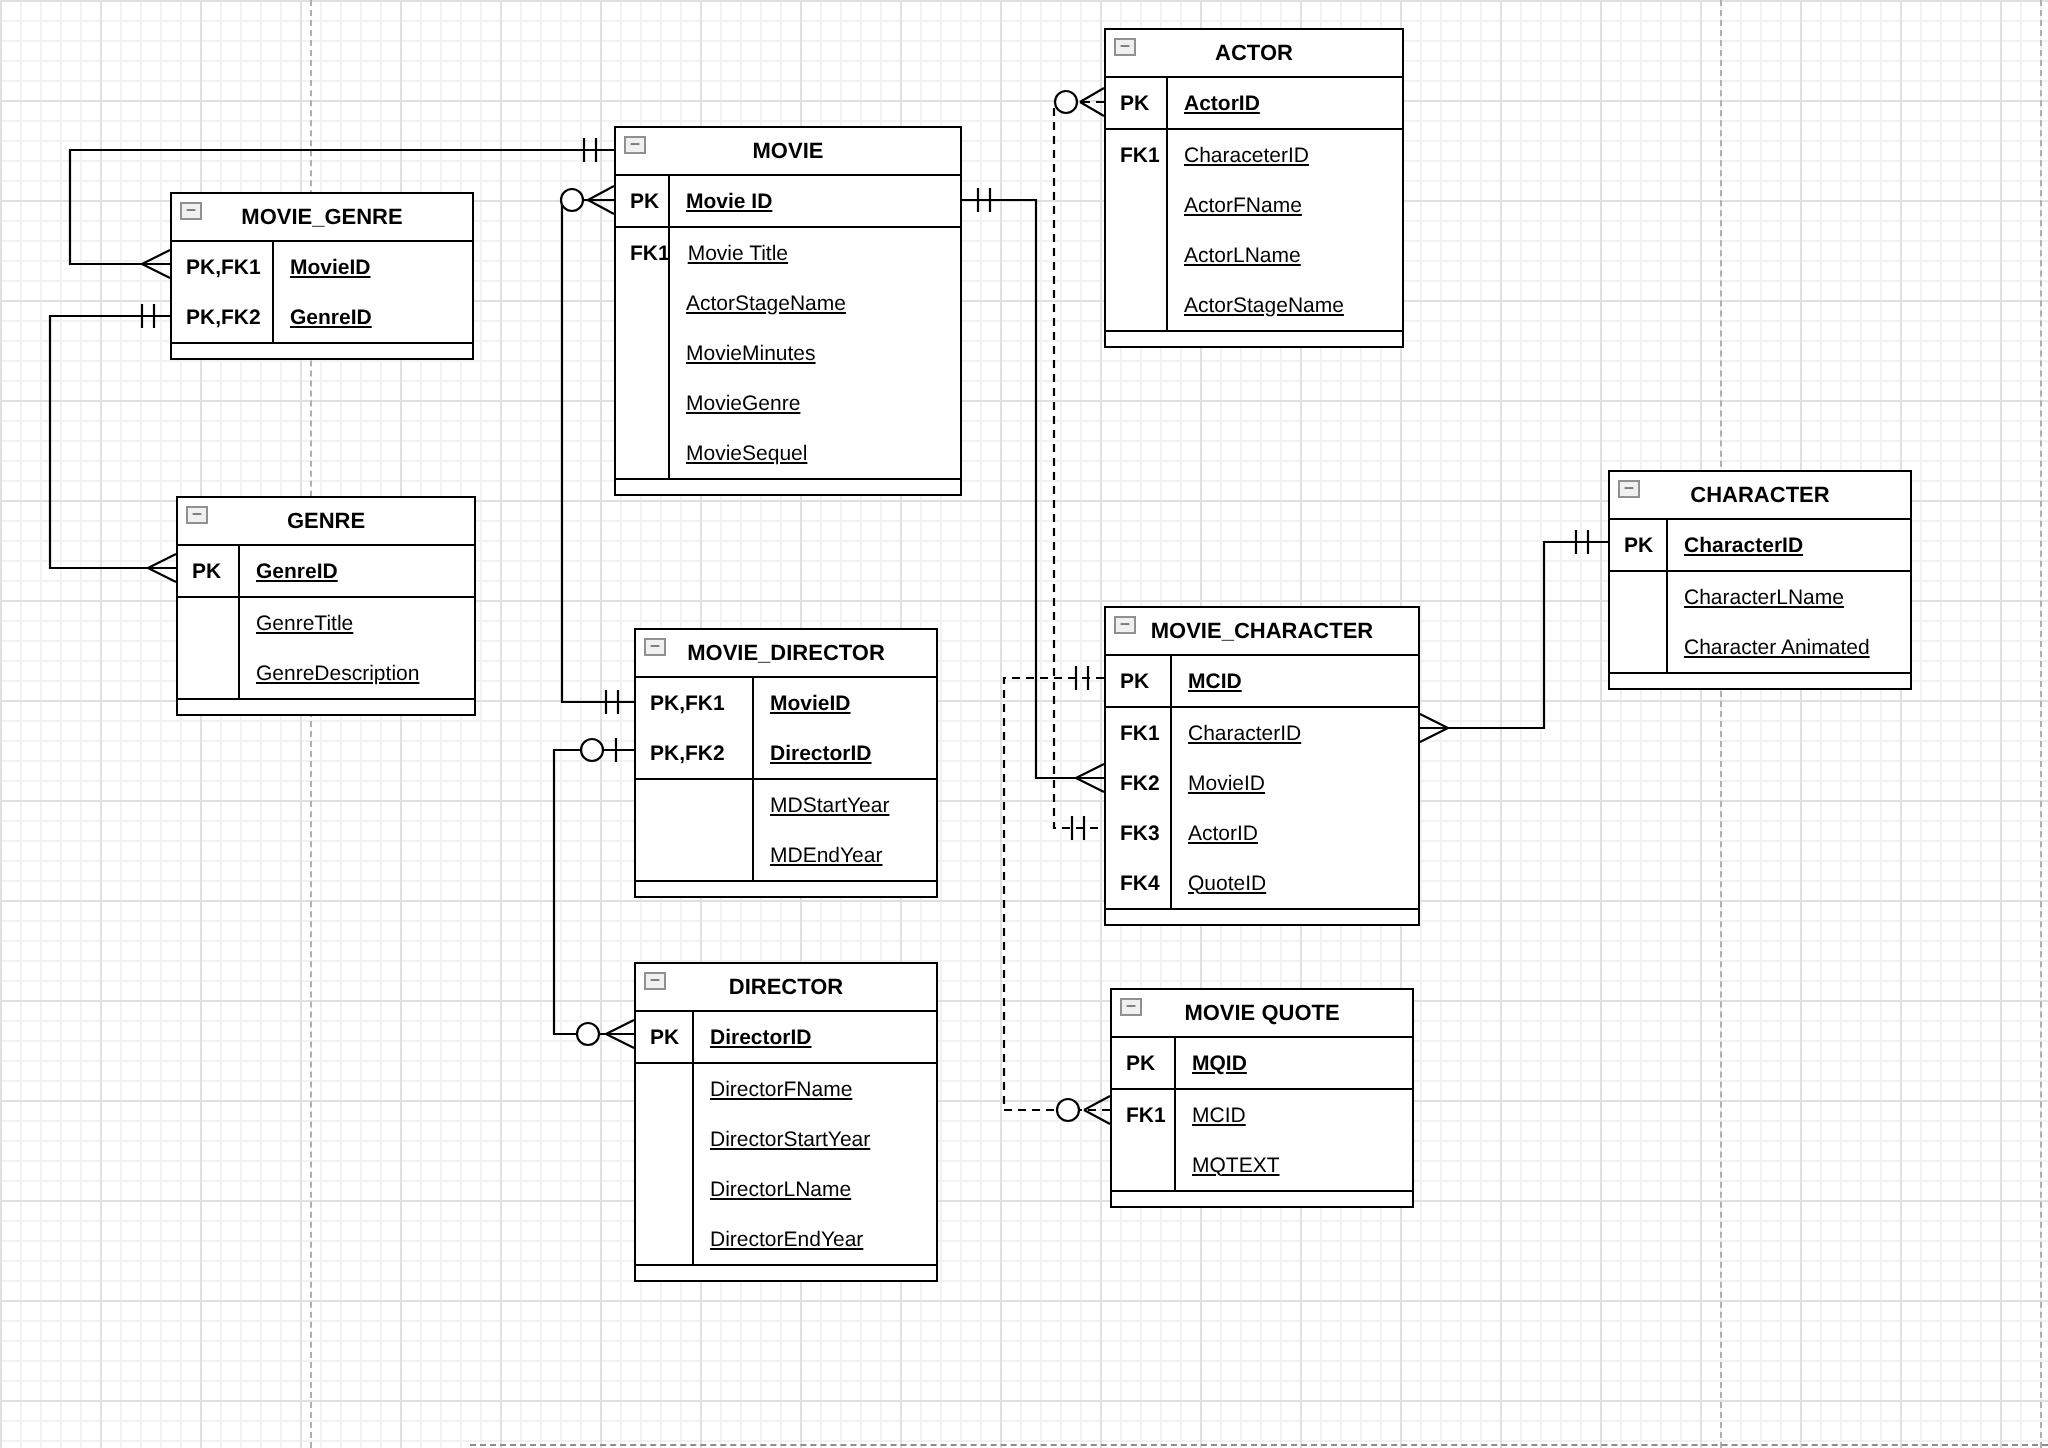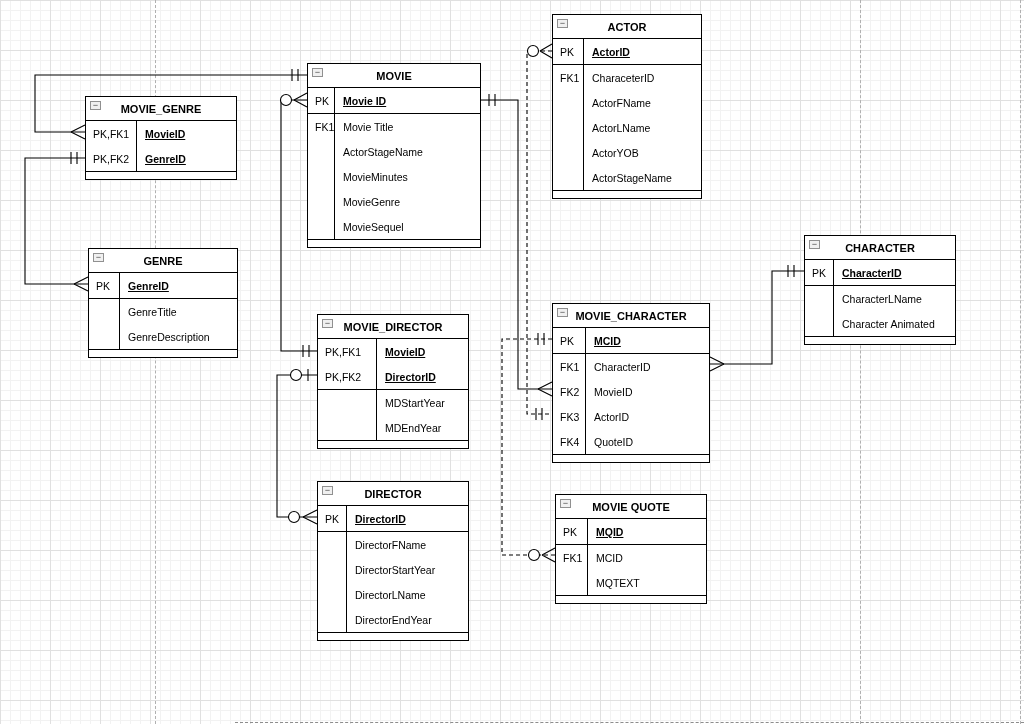--- a/index.html
+++ b/index.html
@@ -25,22 +25,22 @@
   .etable { position:absolute; background:#fff; border:1px solid #000; box-shadow:0 0 0 0 transparent; }
   .thead { position:relative; height:24px; border-bottom:1px solid #000;
            display:flex; align-items:center; justify-content:center;
            font-weight:bold; font-size:11px; }
   .collapse { position:absolute; left:4px; top:4px; width:11px; height:9px;
               border:1px solid #909090; background:#f0f0f0; color:#444;
               font-size:9px; line-height:7px; text-align:center; font-weight:normal; }
   .tbody { position:relative; }
   .keydiv { position:absolute; top:0; bottom:0; left:var(--kw); width:1px; background:#000; }
   .row { display:flex; height:25px; align-items:center; font-size:10.5px; }
-  .row .key { flex:0 0 var(--kw); padding-left:7px; font-weight:normal; }
-  .row .field { padding-left:9px; white-space:nowrap; }
+  .row .key { flex:0 0 var(--kw); padding-left:7px; font-weight:bold; }
+  .row .field { padding-left:9px; white-space:nowrap;text-decoration:underline; }
   .row.pk .field { font-weight:bold; text-decoration:underline; }
   .gsep { height:0; border-top:1px solid #000; }
   .tfoot { height:8px; border-top:1px solid #000; }
 </style>
 </head>
 <body>
 
 <div class="canvas">
 
   <div class="pagev" style="left:155px"></div>
@@ -178,24 +178,20 @@
       <div class="row">
           <span class="key"></span>
           <span class="field">ActorFName</span>
         </div>
       <div class="row">
           <span class="key"></span>
           <span class="field">ActorLName</span>
         </div>
       <div class="row">
           <span class="key"></span>
-          <span class="field">ActorYOB</span>
-        </div>
-      <div class="row">
-          <span class="key"></span>
           <span class="field">ActorStageName</span>
         </div>
     </div>
     <div class="tfoot"></div>
   </div>
 
   <div class="etable" style="left:88px;top:248px;width:150px;--kw:30px">
     <div class="thead">
       <span class="collapse">−</span>
       <span>GENRE</span>

